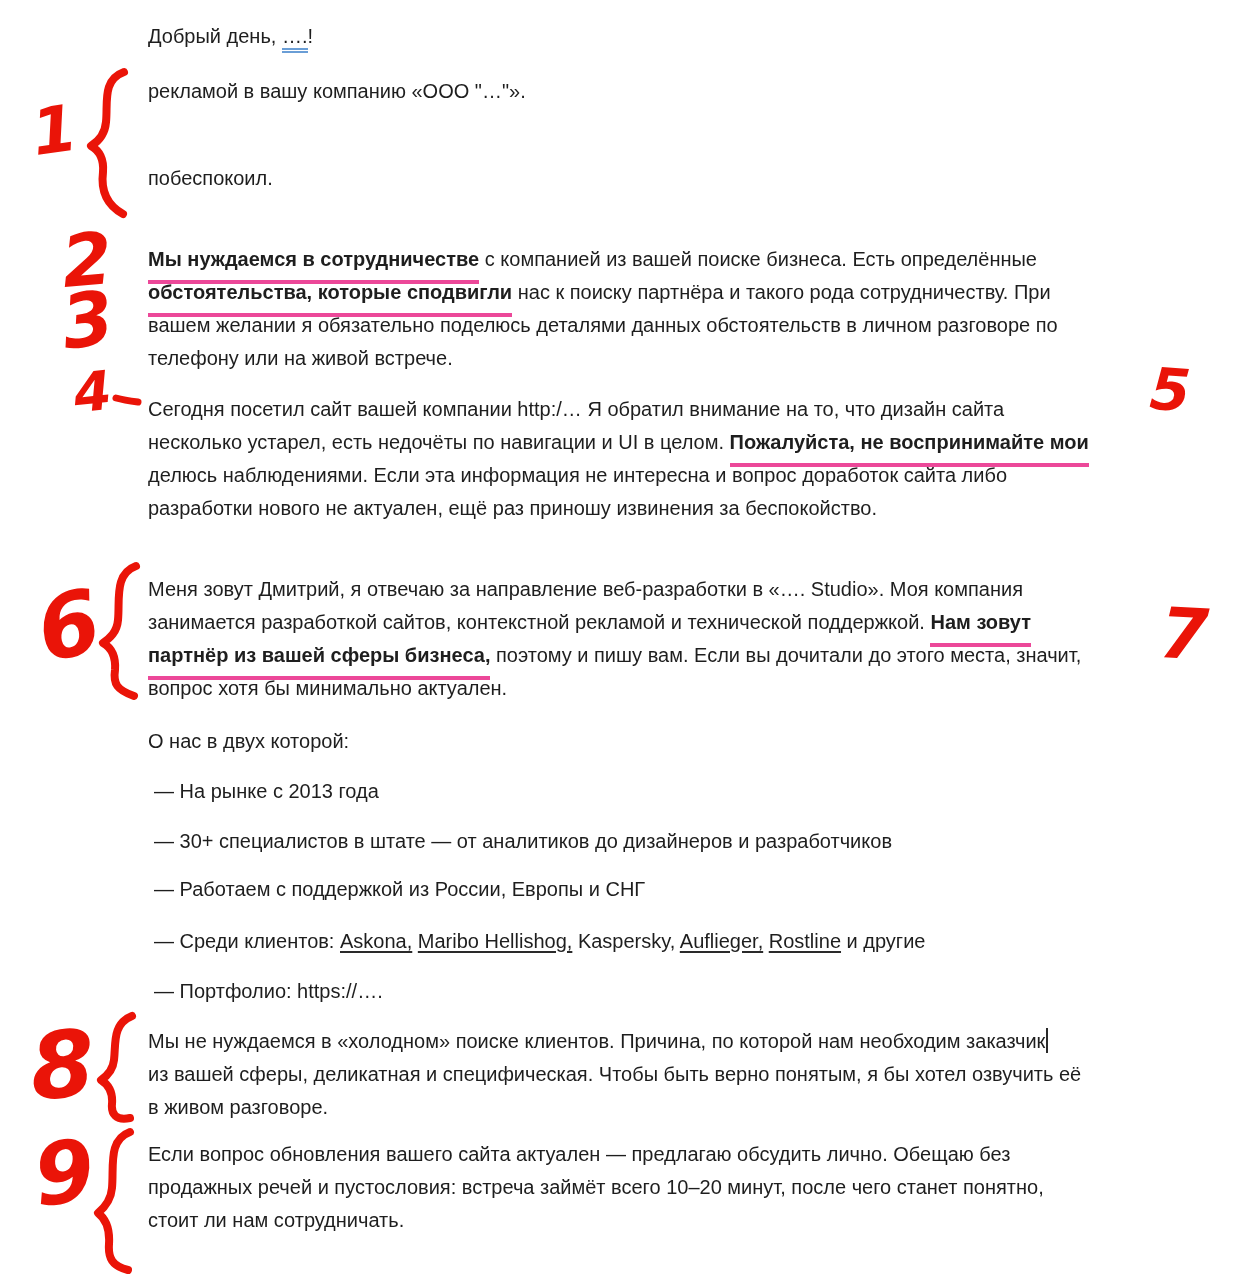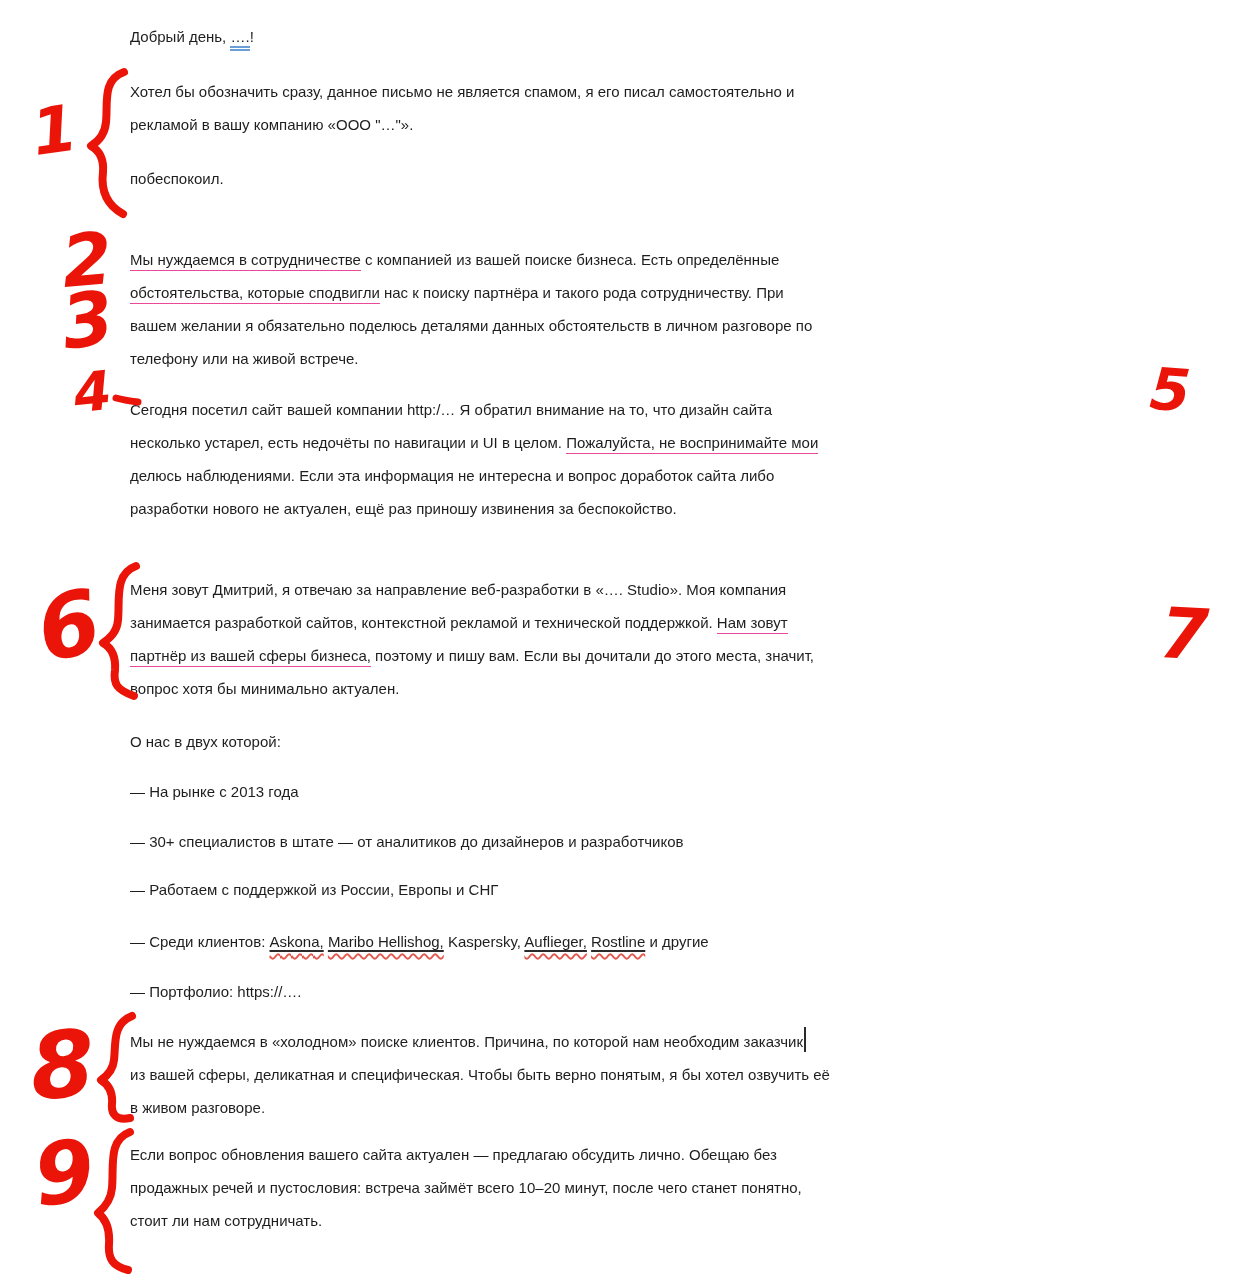--- a/index.html
+++ b/index.html
@@ -5,33 +5,32 @@
   html,body { margin:0; padding:0; }
   body {
     width:1248px; height:1280px;
     background:#ffffff;
     font-family:"Liberation Sans", sans-serif;
     color:#1e1e1e;
     position:relative;
     overflow:hidden;
   }
   .doc { position:absolute; inset:0; }
-  .para { position:absolute; left:130px; font-size:15px; }
+  .para { position:absolute; left:148px; font-size:20px; }
   .line { white-space:nowrap; height:33px; line-height:33px; }
-  .li   { white-space:nowrap; height:33px; line-height:33px; }
+  .li   { white-space:nowrap; height:33px; line-height:33px;margin-left:6px; }
 
   
-  .ul-red { border-bottom:1px solid #ec4899; padding-bottom:2px; }
+  .ul-red { border-bottom:4px solid #ec4899; padding-bottom:10px;font-weight:bold; }
 
   
   .ul-blue { border-bottom:5px double #6a9ed6; padding-bottom:1px; }
 
   
   .sp {
-    text-decoration:underline;
     text-decoration-style:wavy;
     text-decoration-color:#e2574e;
     text-decoration-thickness:2px;
     text-underline-offset:6px;
   }
   .u-solid {
     text-decoration:underline;
     text-decoration-style:solid;
     text-decoration-color:#2a2a2a;
     text-decoration-thickness:1.5px;
@@ -56,21 +55,20 @@
 </head>
 <body>
 
 <div class="doc">
 
   <div class="para" style="top:20px">
     <div class="line"><span>Добрый день, </span><span class="ul-blue">….</span><span>!</span></div>
   </div>
 
   <div class="para" style="top:75px">
-    <div class="line"><span>Хотел бы обозначить сразу, данное письмо не является спамом, я его писал самостоятельно и</span></div>
     <div class="line"><span>рекламой в вашу компанию «ООО "…"».</span></div>
   </div>
 
   <div class="para" style="top:162px">
     <div class="line"><span>побеспокоил.</span></div>
   </div>
 
   <div class="para" style="top:243px">
     <div class="line"><span class="ul-red">Мы нуждаемся в сотрудничестве</span><span> с компанией из вашей поиске бизнеса. Есть определённые</span></div>
     <div class="line"><span class="ul-red">обстоятельства, которые сподвигли</span><span> нас к поиску партнёра и такого рода сотрудничеству. При</span></div>

